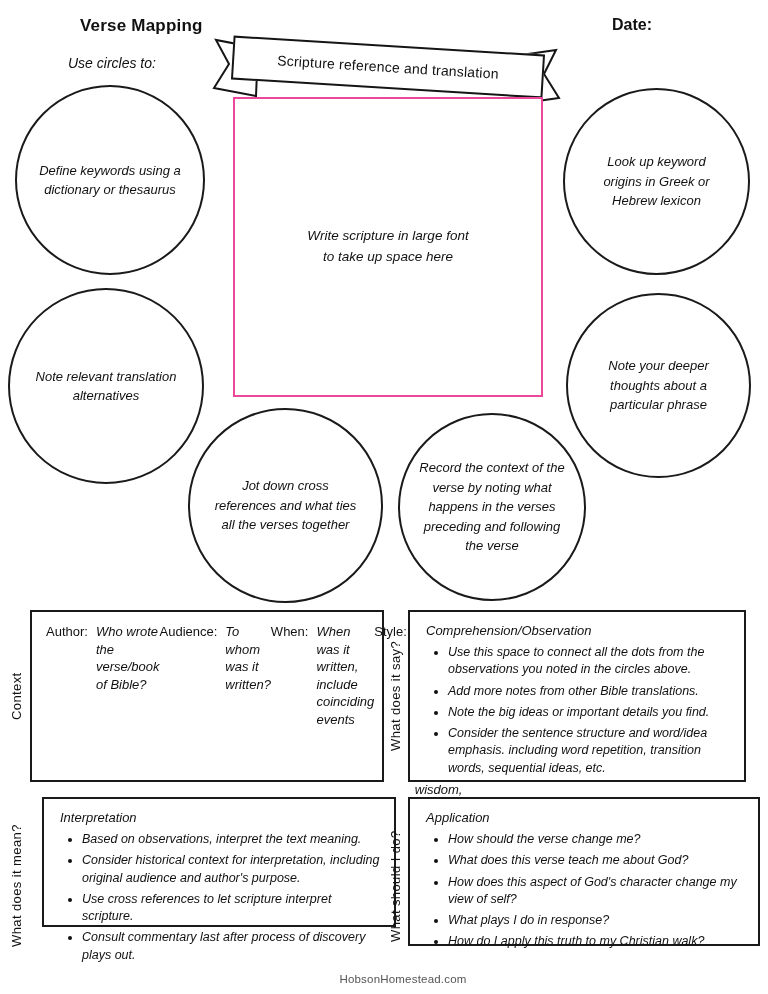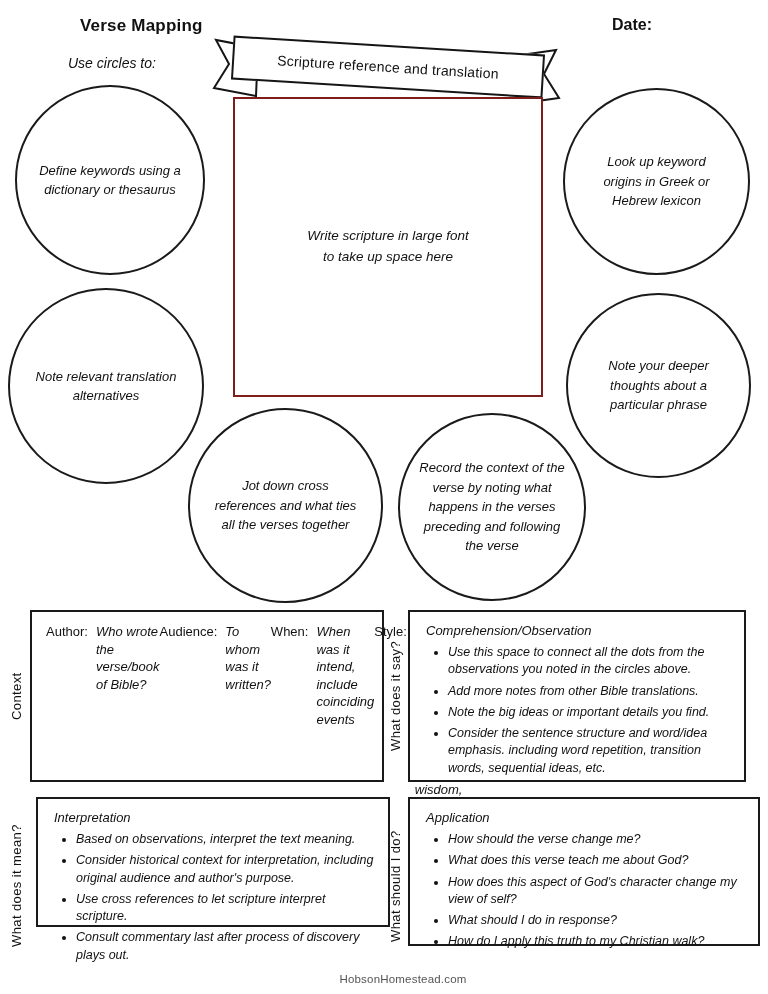--- a/index.html
+++ b/index.html
@@ -17,21 +17,21 @@
   .banner-band {
     position:absolute; left:232px; top:45px; width:312px; height:44px;
     background:#fff; border:2px solid #151515; box-sizing:border-box;
     transform:rotate(3.5deg); display:flex; align-items:center; justify-content:center;
     font-size:14px; letter-spacing:.2px;
   }
 
   
   .scripture-rect {
     position:absolute; left:233px; top:97px; width:310px; height:300px;
-    border:2px solid #7f1d1d; box-sizing:border-box; background:#fff;
+    border:2px solid #ec4899; box-sizing:border-box; background:#fff;
     display:flex; align-items:center; justify-content:center; text-align:center;
     font-style:italic; font-size:13.5px; line-height:1.55;
   }
 
   
   .circle {
     position:absolute; border:2px solid #1a1a1a; border-radius:50%; background:#fff;
     box-sizing:border-box; display:flex; align-items:center; justify-content:center;
     text-align:center; font-style:italic; font-size:13px; line-height:1.5; padding:22px;
   }
@@ -42,21 +42,21 @@
   .c5 { left:188px; top:408px; width:195px; height:195px; }
   .c6 { left:398px; top:413px; width:188px; height:188px; padding:16px; }
 
   
   .panel {
     position:absolute; border:2px solid #1a1a1a; background:#fff;
     box-sizing:border-box; padding:11px 12px 8px 14px;
   }
   .p-context        { left:30px;  top:610px; width:354px; height:172px; }
   .p-observation    { left:408px; top:610px; width:338px; height:172px; }
-  .p-interpretation { left:36px;  top:797px; width:354px; height:130px; }
+  .p-interpretation { left:42px;  top:797px; width:354px; height:130px; }
   .p-application    { left:408px; top:797px; width:352px; height:149px; }
 
   .side-label {
     position:absolute; writing-mode:vertical-rl; transform:rotate(180deg);
     display:flex; align-items:center; justify-content:center;
     font-size:13px; letter-spacing:.4px; color:#111;
   }
   .sl-context        { left:5px;   top:610px; width:22px; height:172px; }
   .sl-observation    { left:385px; top:610px; width:20px; height:172px; }
   .sl-interpretation { left:5px;   top:797px; width:22px; height:178px; }
@@ -125,21 +125,21 @@
       <div class="ctx-row">
         <span class="ctx-label">Author:</span>
         <span class="ctx-text">Who wrote the verse/book of Bible?</span>
       </div>
       <div class="ctx-row">
         <span class="ctx-label">Audience:</span>
         <span class="ctx-text">To whom was it written?</span>
       </div>
       <div class="ctx-row">
         <span class="ctx-label">When:</span>
-        <span class="ctx-text">When was it intend, include coinciding events</span>
+        <span class="ctx-text">When was it written, include coinciding events</span>
       </div>
       <div class="ctx-row">
         <span class="ctx-label">Style:</span>
         <span class="ctx-text">Identify literary genre: poetry, law, parable, epistle, historical narrative, wisdom, prophecy</span>
       </div>
       <div class="ctx-row">
         <span class="ctx-label">Purpose:</span>
         <span class="ctx-text">Why was it written? What did author intend?</span>
       </div>
     </div>
@@ -167,20 +167,20 @@
     </ul>
   </div>
 
   <div class="side-label sl-application">What should I do?</div>
   <div class="panel p-application">
     <div class="panel-heading">Application</div>
     <ul class="panel-list">
       <li>How should the verse change me?</li>
       <li>What does this verse teach me about God?</li>
       <li>How does this aspect of God's character change my view of self?</li>
-      <li>What should I do in response?</li>
+      <li>What plays I do in response?</li>
       <li>How do I apply this truth to my Christian walk?</li>
     </ul>
   </div>
 
   <div class="footer">HobsonHomestead.com</div>
 
 </div>
 
 </body></html>

